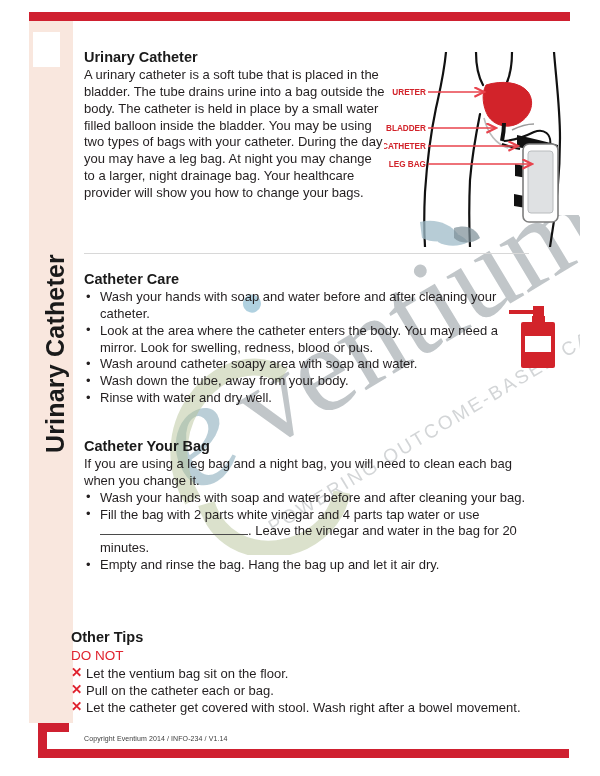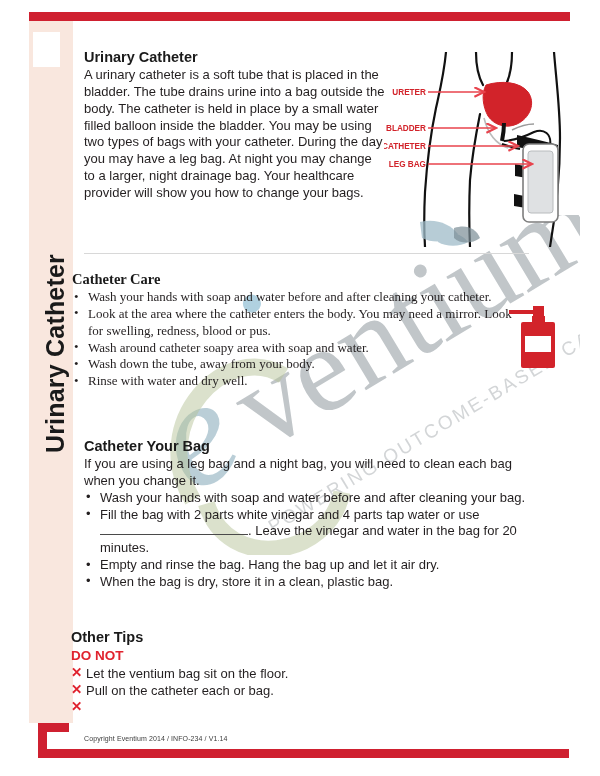--- a/index.html
+++ b/index.html
@@ -135,21 +135,21 @@
   .blank-line {
     display: inline-block;
     width: 148px;
     border-bottom: 1px solid #4a4a4a;
     height: 11px;
     vertical-align: baseline;
   }
 
   .donot-label {
     font-size: 13.5px;
-    font-weight: bold;
+    font-weight: normal;
     color: #e0232e;
     margin: 0;
     line-height: 1.3;
   }
 
   ul.xlist {
     list-style: none;
     margin: 0;
     padding: 0;
   }
@@ -164,21 +164,21 @@
     position: absolute;
     left: 0; top: -1px;
     color: #e0232e;
     font-weight: bold;
     font-size: 13.5px;
     font-family: "Liberation Sans", sans-serif;
   }
 
   
   #sec-intro   { position: absolute; left: 84px; top: 48px;  width: 302px; }
-  #sec-care    { position: absolute; left: 72px; top: 270px; width: 450px; font-family: Liberation Serif, serif; }
+  #sec-care    { position: absolute; left: 84px; top: 270px; width: 450px; }
   #sec-bag     { position: absolute; left: 84px; top: 437px; width: 462px; }
   #sec-tips    { position: absolute; left: 71px; top: 628px; width: 470px; }
 
   
   .figure-anatomy {
     position: absolute;
     left: 384px; top: 52px;
     width: 200px; height: 195px;
   }
   .figure-soap {
@@ -302,31 +302,30 @@
   </svg>
 
   <div id="sec-bag">
     <div class="h-title">Catheter Your Bag</div>
     <p class="body-text">If you are using a leg bag and a night bag, you will need to clean each bag when you change it.</p>
     <ul class="bullets">
       <li>Wash your hands with soap and water before and after cleaning your bag.</li>
       <li><span>Fill the bag with 2 parts white vinegar and 4 parts tap water or use</span>
         <span class="blank-line"></span><span>. Leave the vinegar and water in the bag for 20 minutes.</span></li>
       <li>Empty and rinse the bag. Hang the bag up and let it air dry.</li>
-      <li>When the bag is dry, store it in a clean, plastic bag.</li>
     </ul>
   </div>
 
   <div id="sec-tips">
     <div class="h-title">Other Tips</div>
     <div class="donot-label">DO NOT</div>
     <ul class="xlist">
       <li><span class="xmark">✕</span><span>Let the ventium bag sit on the floor.</span></li>
       <li><span class="xmark">✕</span><span>Pull on the catheter each or bag.</span></li>
-      <li><span class="xmark">✕</span></li>
+      <li><span class="xmark">✕</span><span>Let the catheter get covered with stool. Wash right after a bowel movement.</span></li>
     </ul>
   </div>
 
   <div class="corner-bracket-h"></div>
   <div class="corner-bracket-v"></div>
   <div class="footer-text">Copyright Eventium 2014 / INFO-234 / V1.14</div>
   <div class="bottom-bar"></div>
 
 </div>
 

